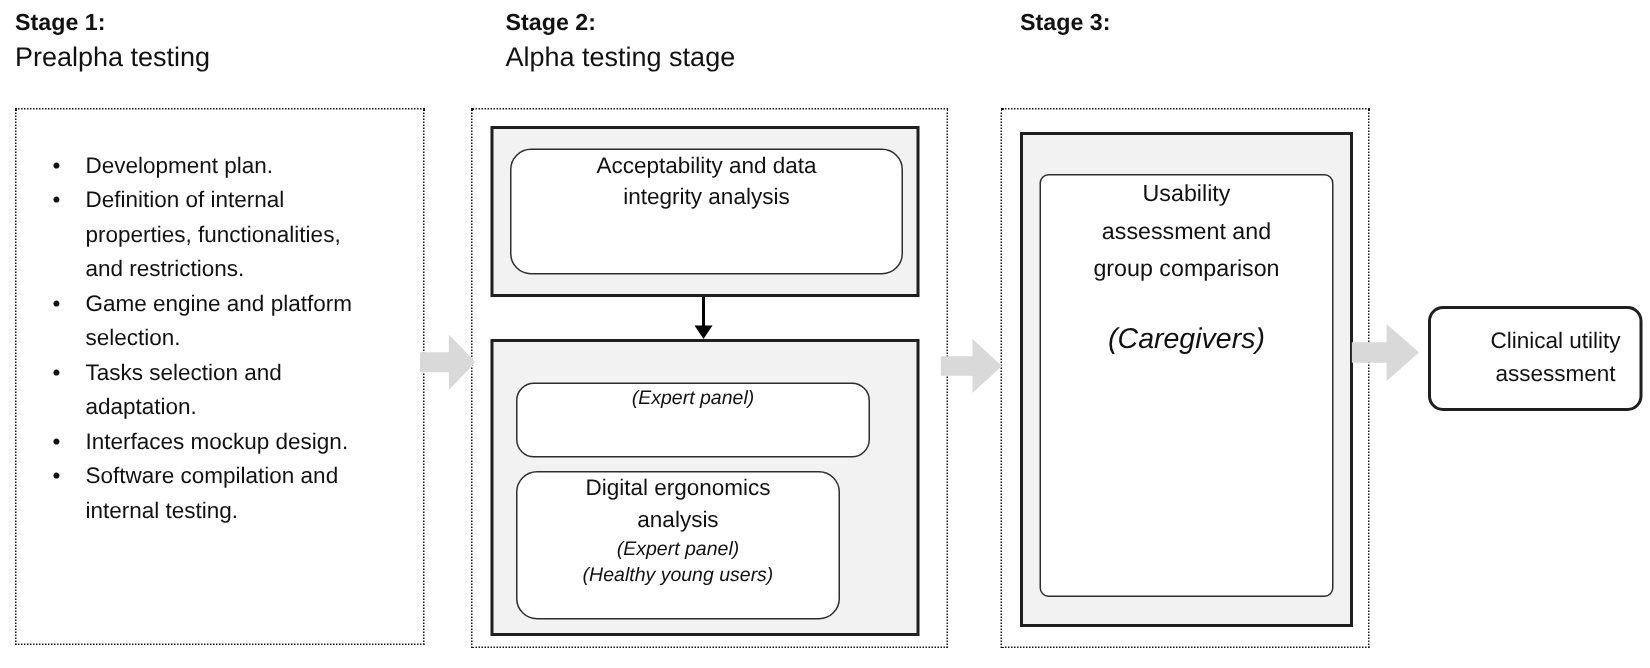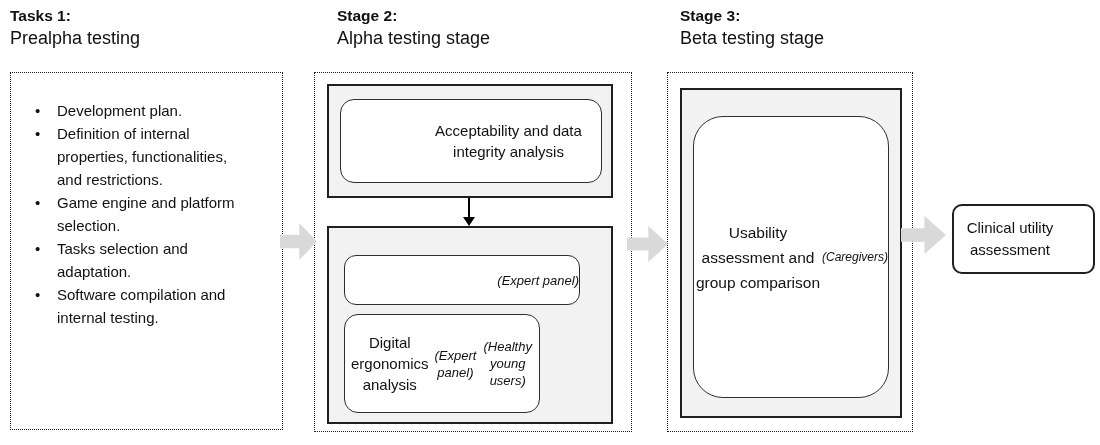--- a/index.html
+++ b/index.html
@@ -31,39 +31,39 @@
     max-width:222px;
   }
   .bullet-list li::before{content:"\2022";position:absolute;left:8px;top:0;}
 
   
   .gray-section{position:absolute;background:var(--box-fill);border:2px solid var(--border-dark);}
 
   
   .rounded-box{
     position:absolute;background:#ffffff;border:1.5px solid #2e2e2e;border-radius:14px;
-    display:flex;flex-direction:row;align-items:center;justify-content:flex-end;
+    display:flex;flex-direction:column;align-items:center;justify-content:flex-start;
     text-align:center;
   }
   .box-label{font-size:15px;line-height:21px;}
   .box-note{font-size:13px;font-style:italic;line-height:17px;}
 
   
   .w-accept .box-label{max-width:185px;}
   .w-ergo .box-label{max-width:150px;}
-  .usability-box{border-radius:30px;}
+  .usability-box{border-radius:6px;}
   .usability-box .box-label{max-width:128px;font-size:15.5px;line-height:25px;}
-  .usability-box .box-note{font-size:12px;line-height:21px;}
+  .usability-box .box-note{font-size:19px;line-height:21px;}
   .usability-gap{height:24px;}
 
   
   .final-box{
     position:absolute;left:952px;top:204px;width:143px;height:70px;
     background:#fff;border:2px solid #1f1f1f;border-radius:10px;
-    display:flex;align-items:center;justify-content:flex-start;text-align:center;
+    display:flex;align-items:center;justify-content:flex-end;text-align:center;
   }
   .final-box .box-label{max-width:112px;font-size:15px;line-height:22px;}
 
   
   .block-arrow{
     position:absolute;background:var(--arrow-gray);
     clip-path:polygon(0 32%,52% 32%,52% 0,100% 50%,52% 100%,52% 68%,0 68%);
   }
   .arrow-1{left:280px;top:223px;width:37px;height:37px;}
   .arrow-2{left:627px;top:226px;width:41px;height:36px;}
@@ -76,58 +76,58 @@
     border-left:6px solid transparent;border-right:6px solid transparent;
     border-top:9px solid #000;
   }
 </style>
 </head>
 <body>
 
 <div class="canvas">
 
   <div class="stage-header" style="left:10px;">
-    <div class="stage-title">Tasks 1:</div>
+    <div class="stage-title">Stage 1:</div>
     <div class="stage-subtitle">Prealpha testing</div>
   </div>
   <div class="stage-header" style="left:337px;">
     <div class="stage-title">Stage 2:</div>
     <div class="stage-subtitle">Alpha testing stage</div>
   </div>
   <div class="stage-header" style="left:680px;">
     <div class="stage-title">Stage 3:</div>
-    <div class="stage-subtitle">Beta testing stage</div>
   </div>
 
   <div class="dotted-panel" style="left:10px;top:72px;width:273px;height:358px;">
     <ul class="bullet-list">
       <li>Development plan.</li>
       <li>Definition of internal properties, functionalities, and restrictions.</li>
       <li>Game engine and platform selection.</li>
       <li>Tasks selection and adaptation.</li>
+      <li>Interfaces mockup design.</li>
       <li>Software compilation and internal testing.</li>
     </ul>
   </div>
 
   <div class="dotted-panel" style="left:314px;top:72px;width:318px;height:360px;">
 
     <div class="gray-section" style="left:12px;top:11px;width:286px;height:114px;">
       <div class="rounded-box w-accept" style="left:11px;top:13px;width:262px;height:84px;">
         <div class="box-label">Acceptability and data integrity analysis</div>
       </div>
     </div>
 
     <div class="varrow-line"></div>
     <div class="varrow-head"></div>
 
     <div class="gray-section" style="left:12px;top:153px;width:286px;height:198px;">
       <div class="rounded-box" style="left:15px;top:27px;width:236px;height:50px;border-radius:12px;">
         <div class="box-note">(Expert panel)</div>
       </div>
-      <div class="rounded-box w-ergo" style="left:15px;top:86px;width:196px;height:99px;">
+      <div class="rounded-box w-ergo" style="left:15px;top:86px;width:216px;height:99px;">
         <div class="box-label">Digital ergonomics analysis</div>
         <div class="box-note">(Expert panel)</div>
         <div class="box-note">(Healthy young users)</div>
       </div>
     </div>
   </div>
 
   <div class="dotted-panel" style="left:667px;top:72px;width:246px;height:360px;">
     <div class="gray-section" style="left:12px;top:15px;width:222px;height:330px;">
       <div class="rounded-box usability-box" style="left:11px;top:26px;width:196px;height:282px;">

